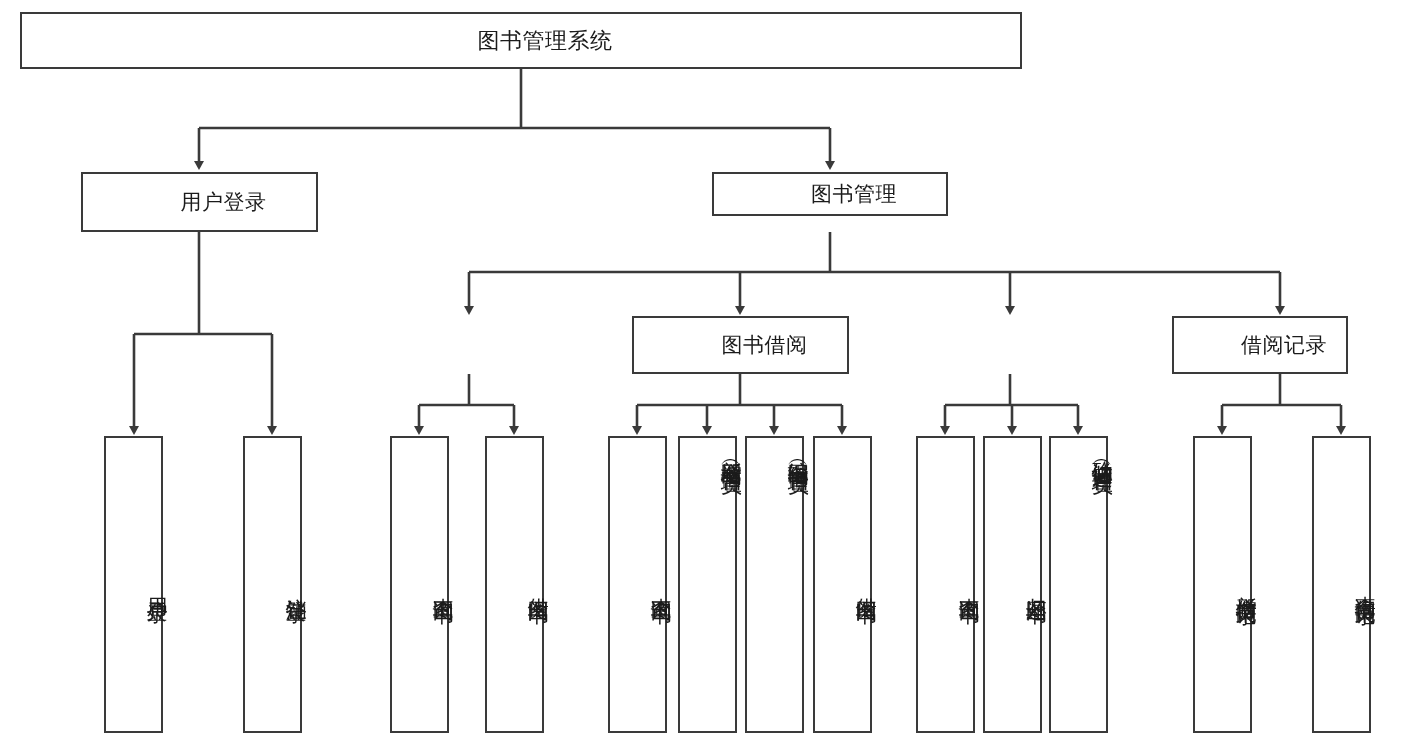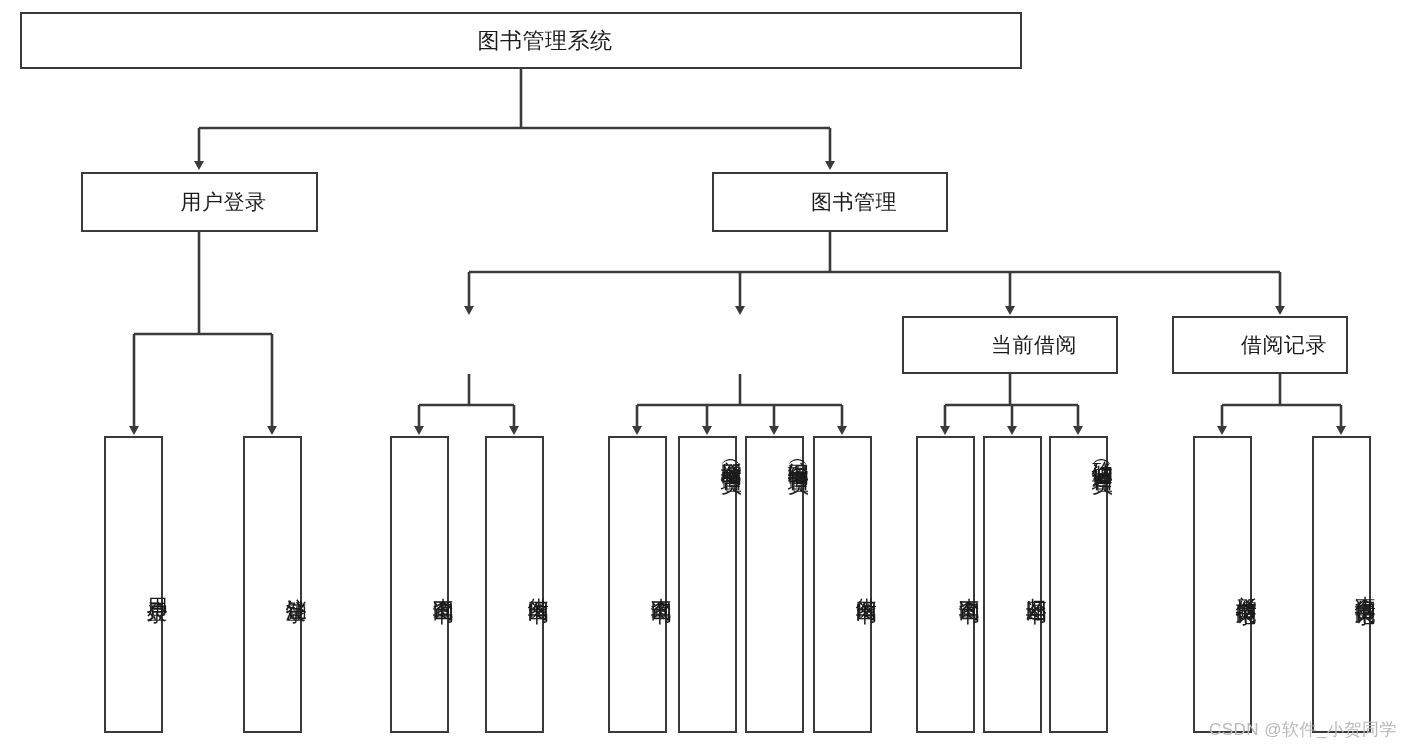--- a/index.html
+++ b/index.html
@@ -129,26 +129,26 @@
     </g>
   </svg>
 
   <div class="node root" style="left:20px; top:12px; width:1002px; height:57px;">
     <span class="node-label">图书管理系统</span>
   </div>
 
   <div class="node level2" style="left:81px; top:172px; width:237px; height:60px;">
     <span class="node-label">用户登录</span>
   </div>
-  <div class="node level2" style="left:712px; top:172px; width:236px; height:60px;">
+  <div class="node level2" style="left:712px; top:172px; width:236px; height:44px;">
     <span class="node-label">图书管理</span>
   </div>
 
-  <div class="node level3" style="left:902px; top:316px; width:216px; height:58px;">
-    <span class="node-label">当前借阅</span>
+  <div class="node level3" style="left:632px; top:316px; width:217px; height:58px;">
+    <span class="node-label">图书借阅</span>
   </div>
   <div class="node level3" style="left:1172px; top:316px; width:176px; height:58px;">
     <span class="node-label">借阅记录</span>
   </div>
 
   <div class="node leaf center-v" style="left:104px; top:436px; width:59px; height:297px;">
     <span class="node-label">用户登录</span>
   </div>
   <div class="node leaf center-v" style="left:243px; top:436px; width:59px; height:297px;">
     <span class="node-label">注销登录</span>
@@ -184,15 +184,14 @@
     <span class="node-label">确认归还（管理员）</span>
   </div>
 
   <div class="node leaf center-v" style="left:1193px; top:436px; width:59px; height:297px;">
     <span class="node-label">新增借阅记录</span>
   </div>
   <div class="node leaf center-v" style="left:1312px; top:436px; width:59px; height:297px;">
     <span class="node-label">查询借阅记录</span>
   </div>
 
-  <div class="watermark">CSDN @软件_小贺同学</div>
 
 </div>
 
 </body></html>

